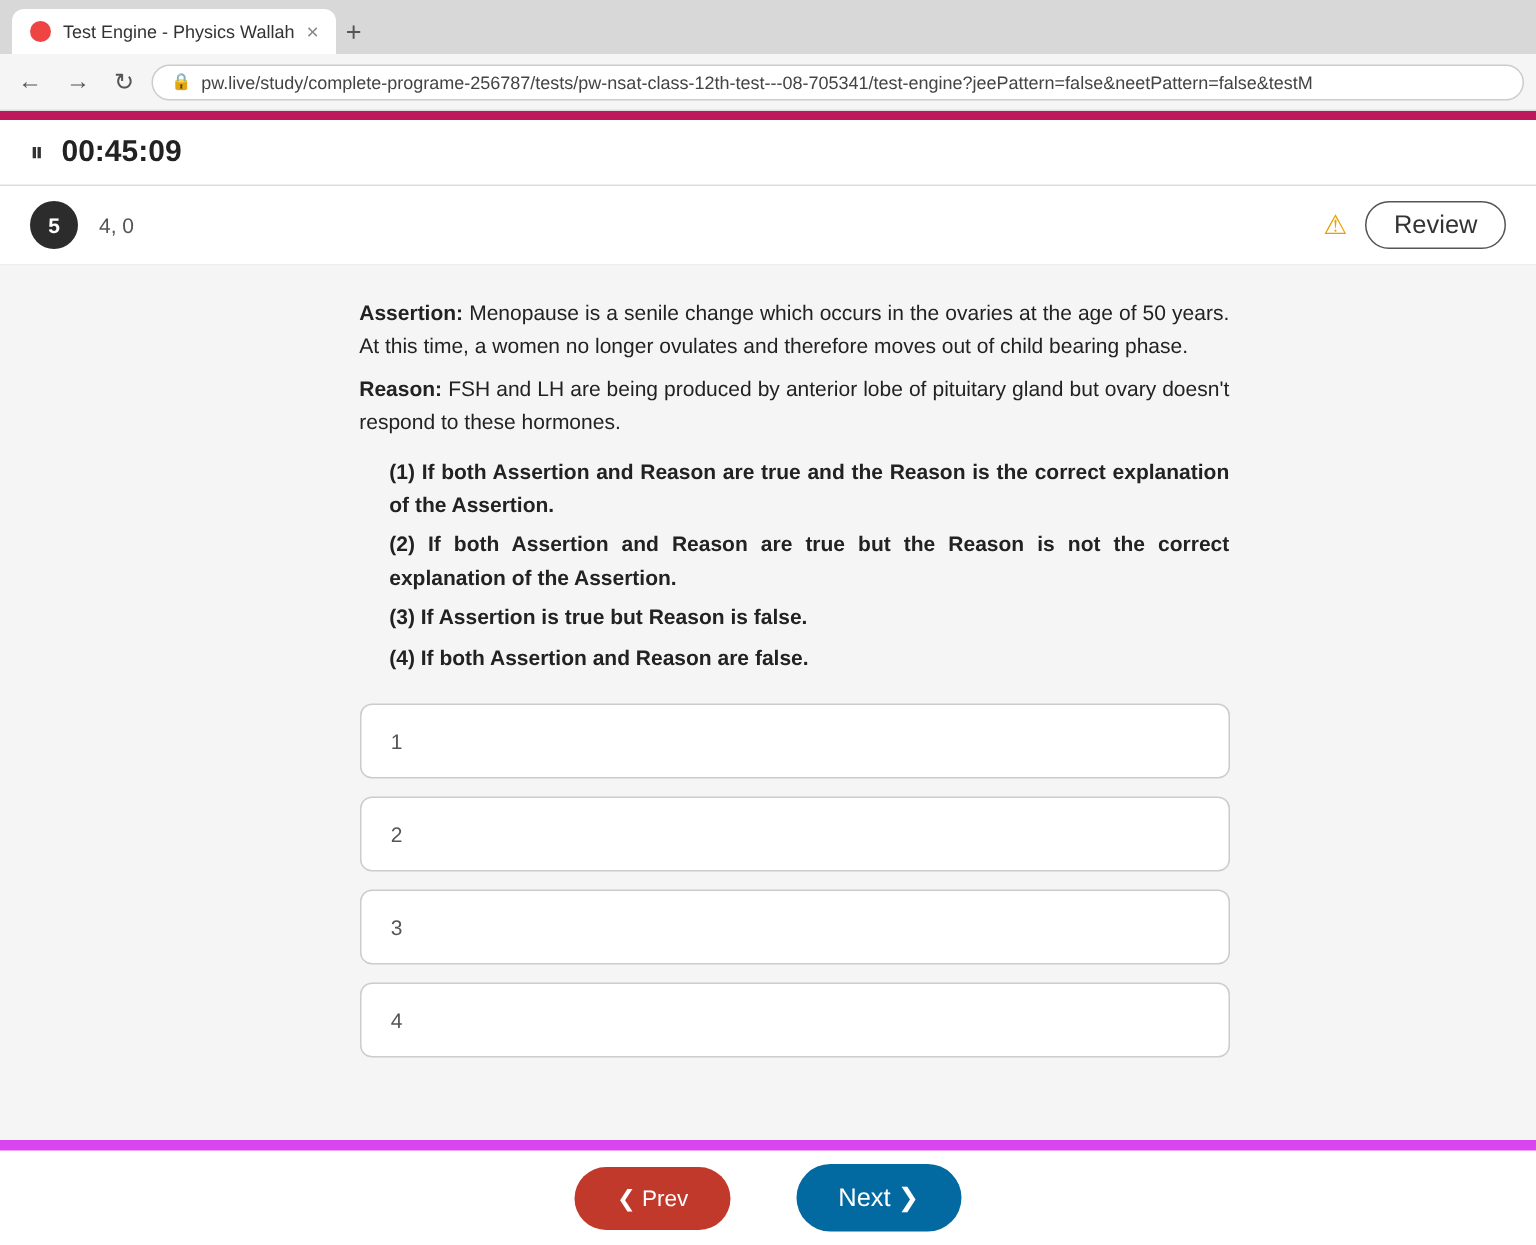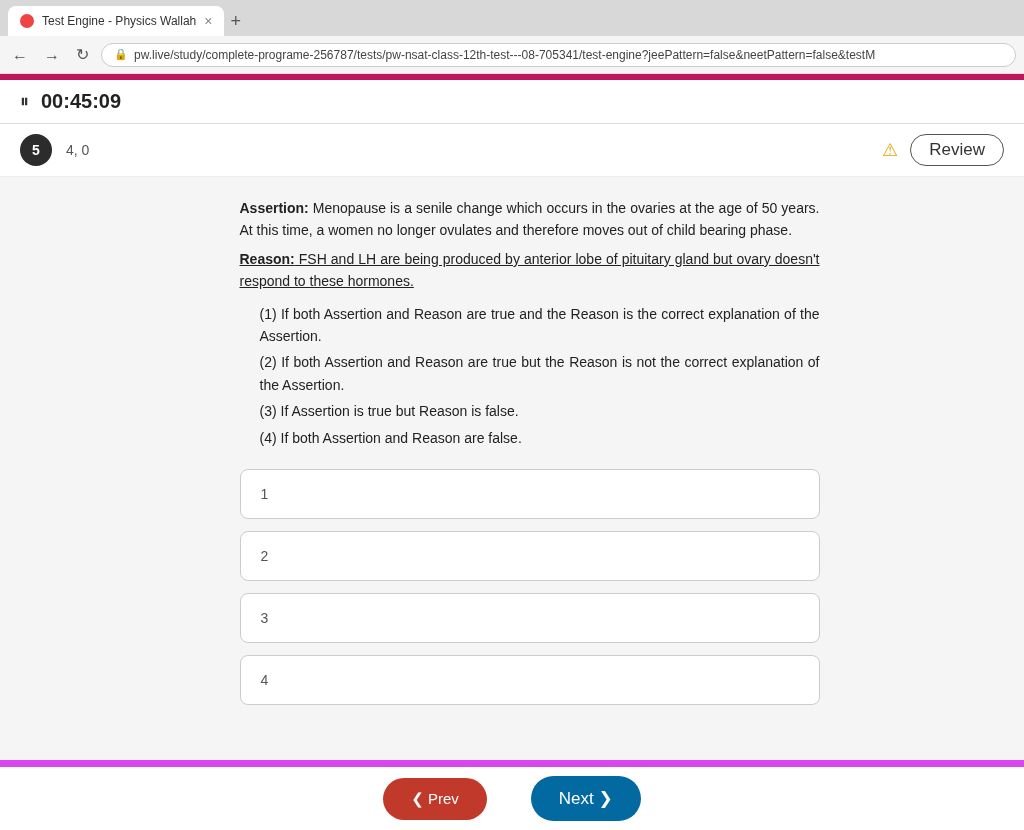--- a/index.html
+++ b/index.html
@@ -185,20 +185,21 @@
     }
 
     .question-content .bold {
       font-weight: bold;
     }
 
     .options-list {
       list-style: none;
       padding: 0;
       margin: 10px 0 0 20px;
+      font-weight: bold;
     }
 
     .options-list li {
       margin-bottom: 4px;
     }
 
     .answer-options {
       max-width: 620px;
       margin: 20px auto;
       padding: 0 20px;
@@ -305,21 +306,21 @@
     <span class="alert-icon">⚠</span>
     <button class="review-btn">Review</button>
   </div>
 </div>
 
 <div class="question-area">
   <div class="question-content">
     <p>
       <span class="bold">Assertion:</span><span> Menopause is a senile change which occurs in the ovaries at the age of 50 years. At this time, a women no longer ovulates and therefore moves out of child bearing phase.</span>
     </p>
-    <p style="margin-top:6px;text-decoration:underline;">
+    <p style="margin-top:6px;">
       <span class="bold">Reason:</span><span> FSH and LH are being produced by anterior lobe of pituitary gland but ovary doesn't respond to these hormones.</span>
     </p>
     <ul class="options-list">
       <li>
         <span>(1)</span>
         <span> If both Assertion and Reason are true and the Reason is the correct explanation of the Assertion.</span>
       </li>
       <li>
         <span>(2)</span>
         <span> If both Assertion and Reason are true but the Reason is not the correct explanation of the Assertion.</span>

